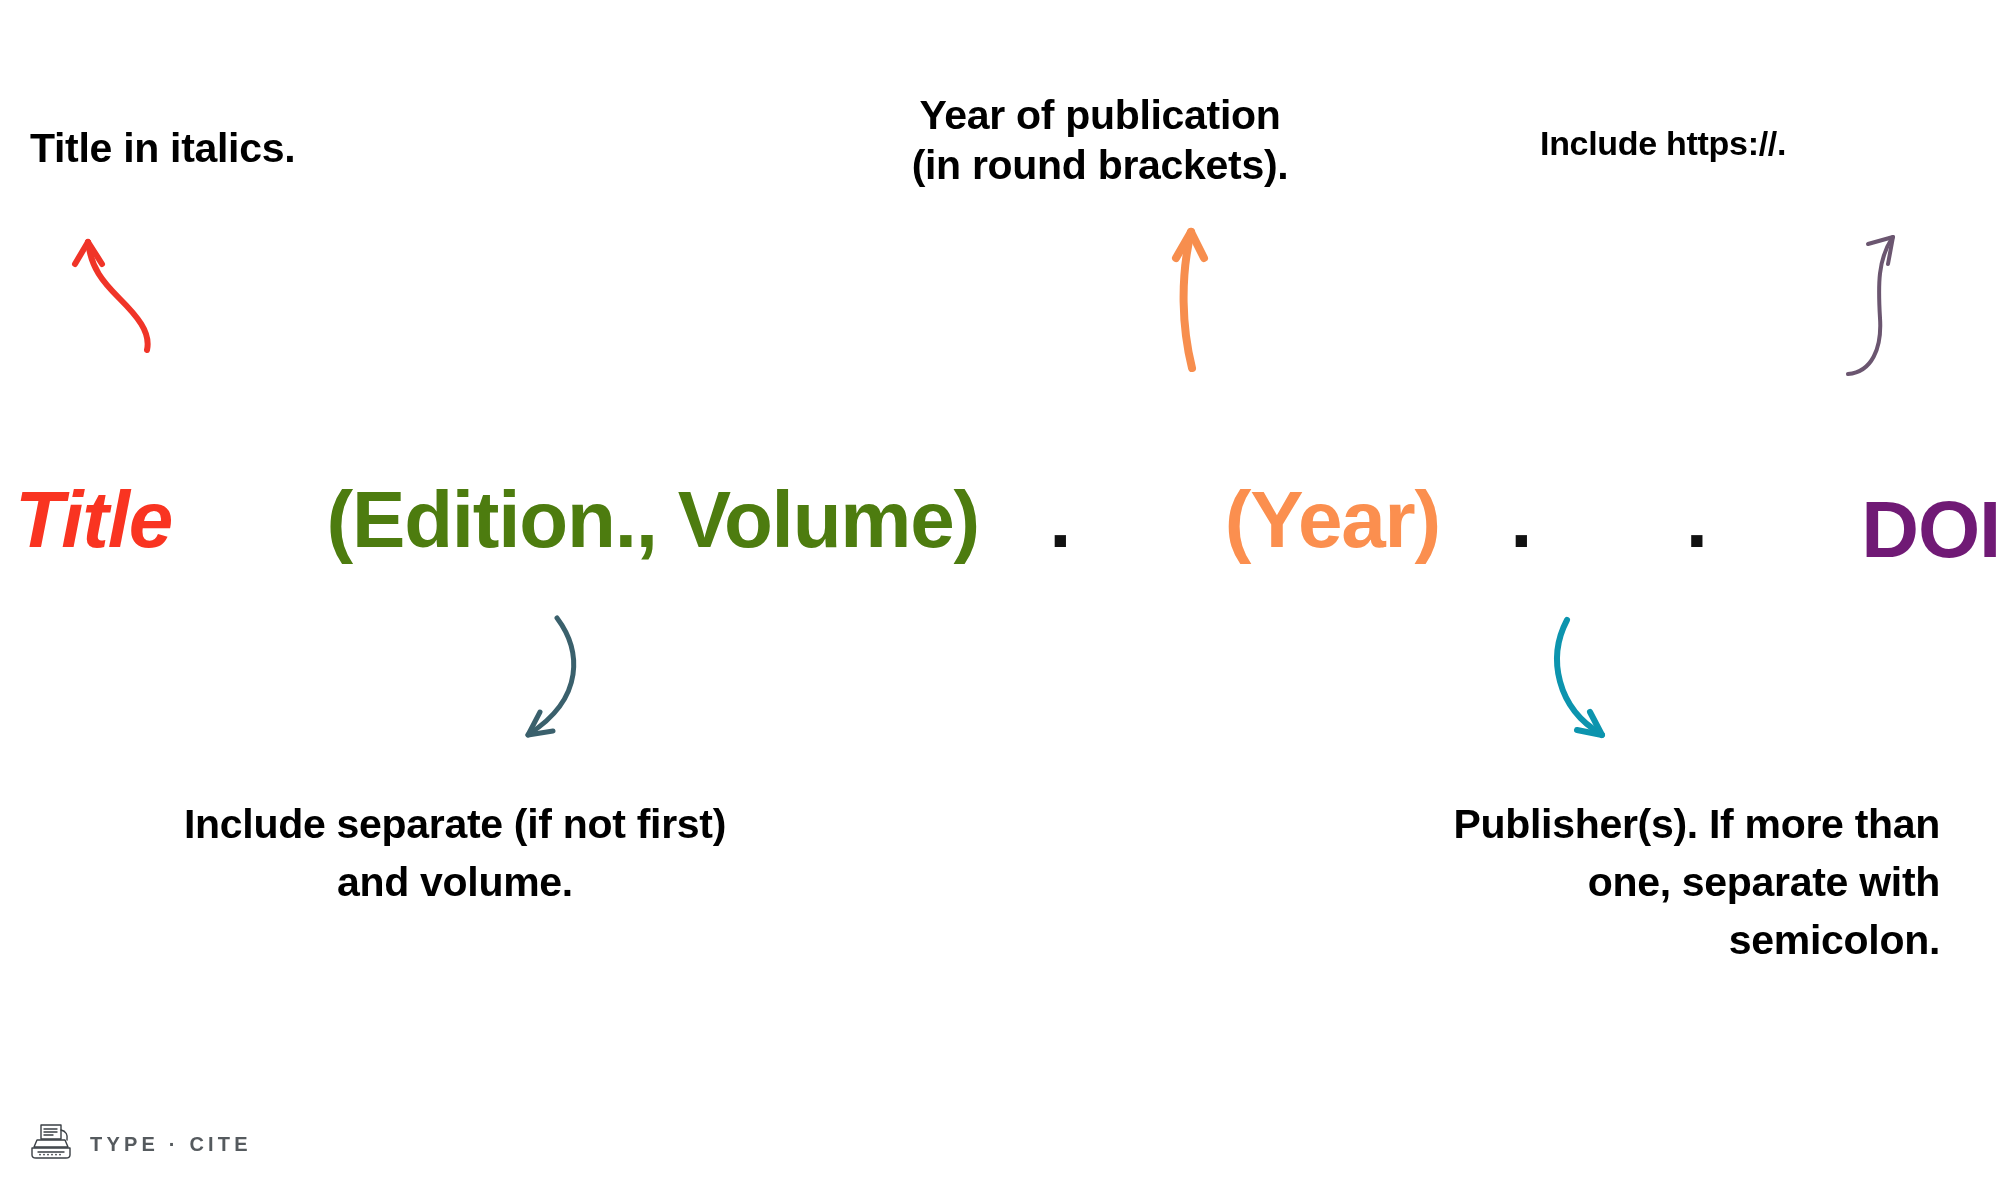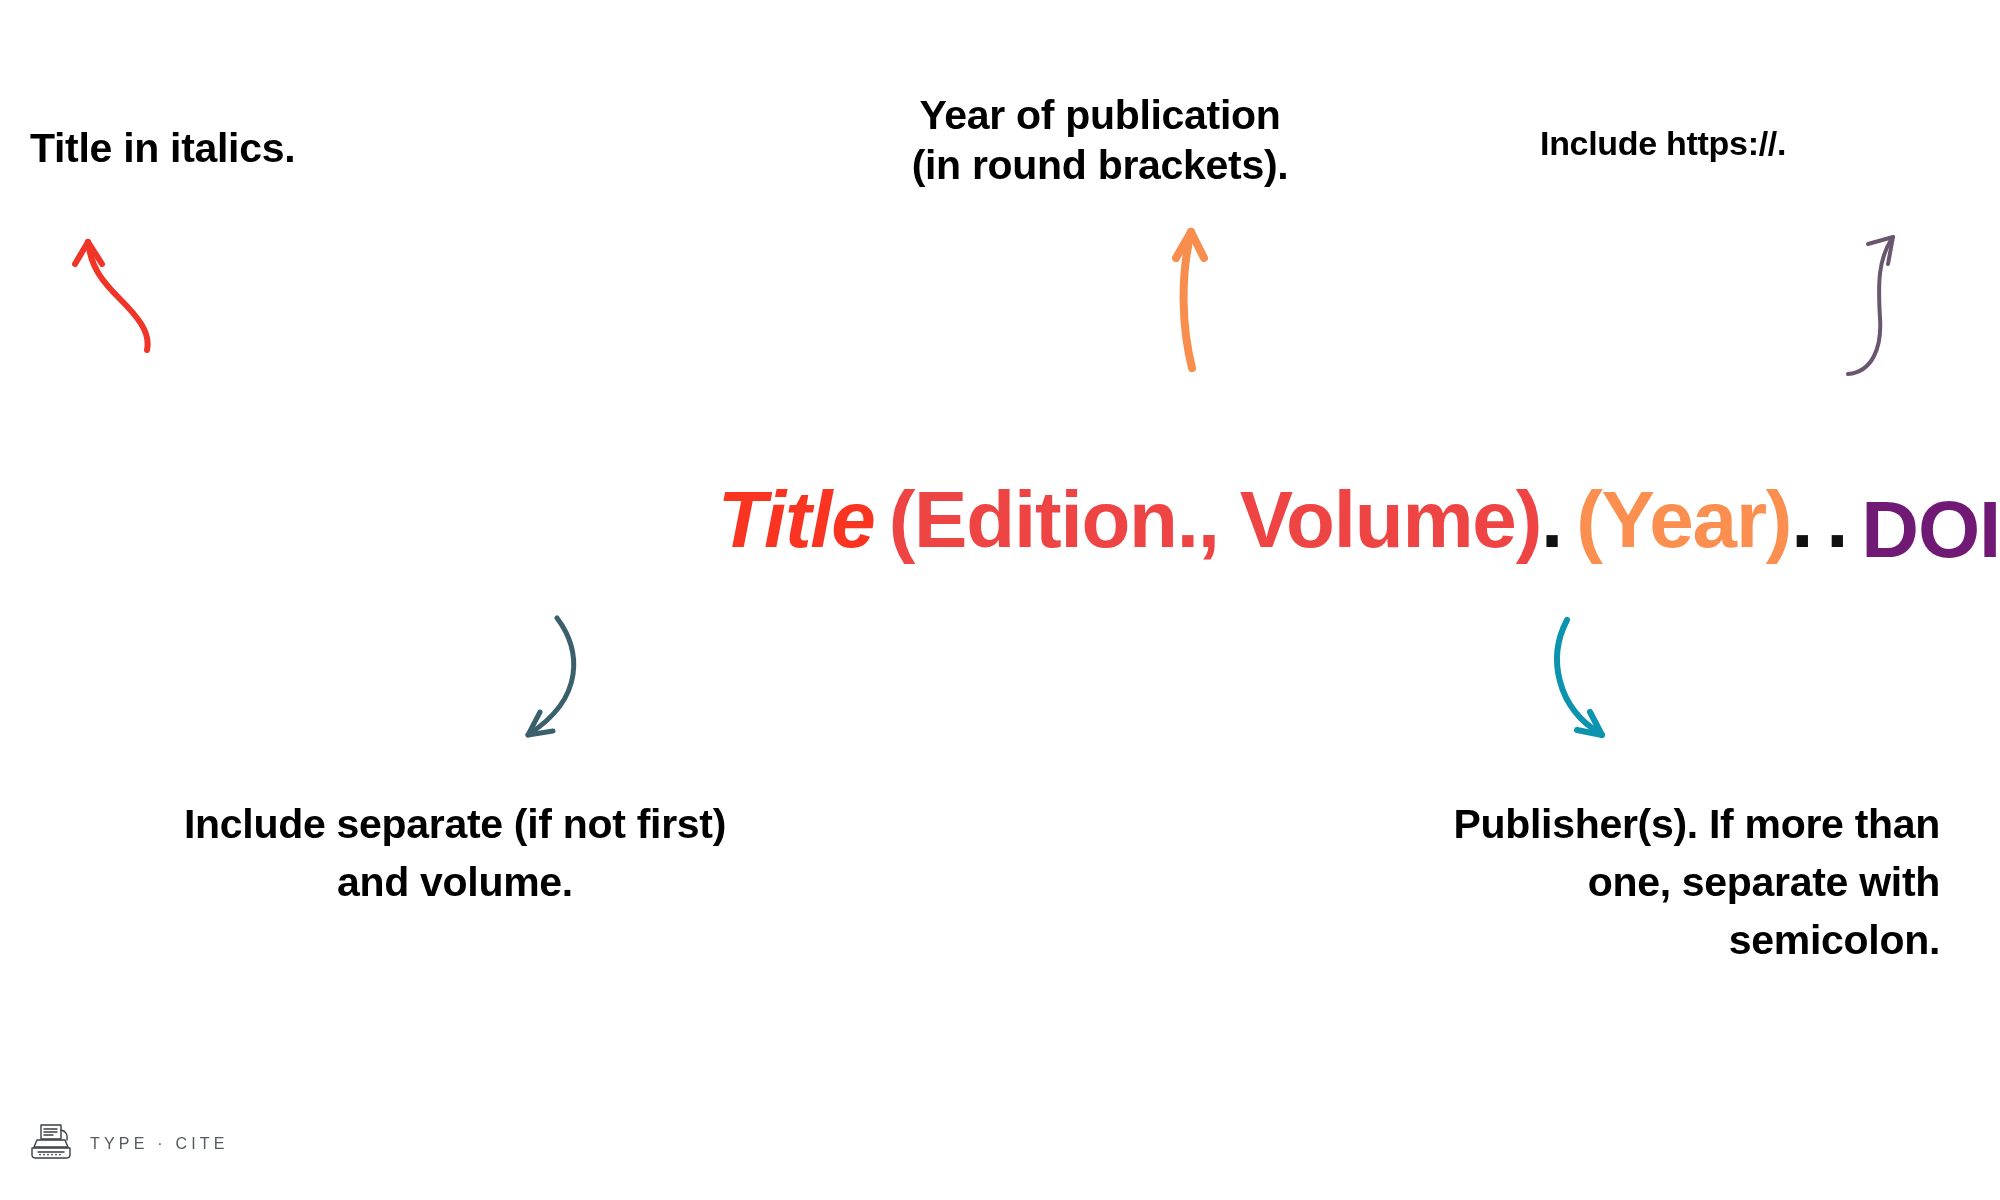--- a/index.html
+++ b/index.html
@@ -71,22 +71,22 @@
 
   
   #citation {
     position: absolute;
     left: 0;
     top: 455px;
     width: 2000px;
     height: 130px;
     display: flex;
     align-items: center;
-    justify-content: flex-end;
-    padding-left: 28px;
+    justify-content: space-between;
+    padding-left: 15px;
     box-sizing: border-box;
     font-size: 80px;
     font-weight: bold;
     letter-spacing: -1.2px;
     white-space: nowrap;
   }
   #citation span { display: inline-block; }
   .c-title {
     font-style: italic;
     font-weight: bold;
@@ -109,24 +109,24 @@
   #logo {
     position: absolute;
     left: 28px;
     top: 1122px;
     display: flex;
     align-items: center;
     gap: 16px;
   }
   #logo-text {
     font-family: "Liberation Sans", sans-serif;
-    font-size: 16px;
+    font-size: 20px;
     letter-spacing: 4.2px;
     color: #555a5e;
-    font-weight: normal;
+    font-weight: bold;
   }
 </style>
 </head>
 <body>
 
 <div id="canvas">
 
   <div class="note" id="note-year">Year of publication
 (in round brackets).</div>
 
@@ -137,21 +137,21 @@
   <div class="note" id="note-edition">Include separate (if not first)
 and volume.</div>
 
   <div class="note" id="note-publisher">Publisher(s). If more than
 one, separate with
 semicolon.</div>
 
   <div id="citation">
     <span class="c-title" style="color: rgb(249, 52, 33); font-style: italic;">Title</span>
       <span class="sp"></span>
-      <span style="color: #ef4444;">(Edition., Volume)</span>
+      <span style="color: #4d7c0f;">(Edition., Volume)</span>
       <span class="c-sep" style="color: rgb(17, 17, 17);">.</span>
       <span class="sp"></span>
       <span style="color: rgb(251, 143, 79);">(Year)</span>
       <span class="c-sep" style="color: rgb(17, 17, 17);">.</span>
       <span class="sp"></span>
       <span class="c-sep" style="color: rgb(17, 17, 17);">.</span>
       <span class="sp"></span>
       <span style="color: #701a75; margin-top: 20px;">DOI</span>
   </div>
 

